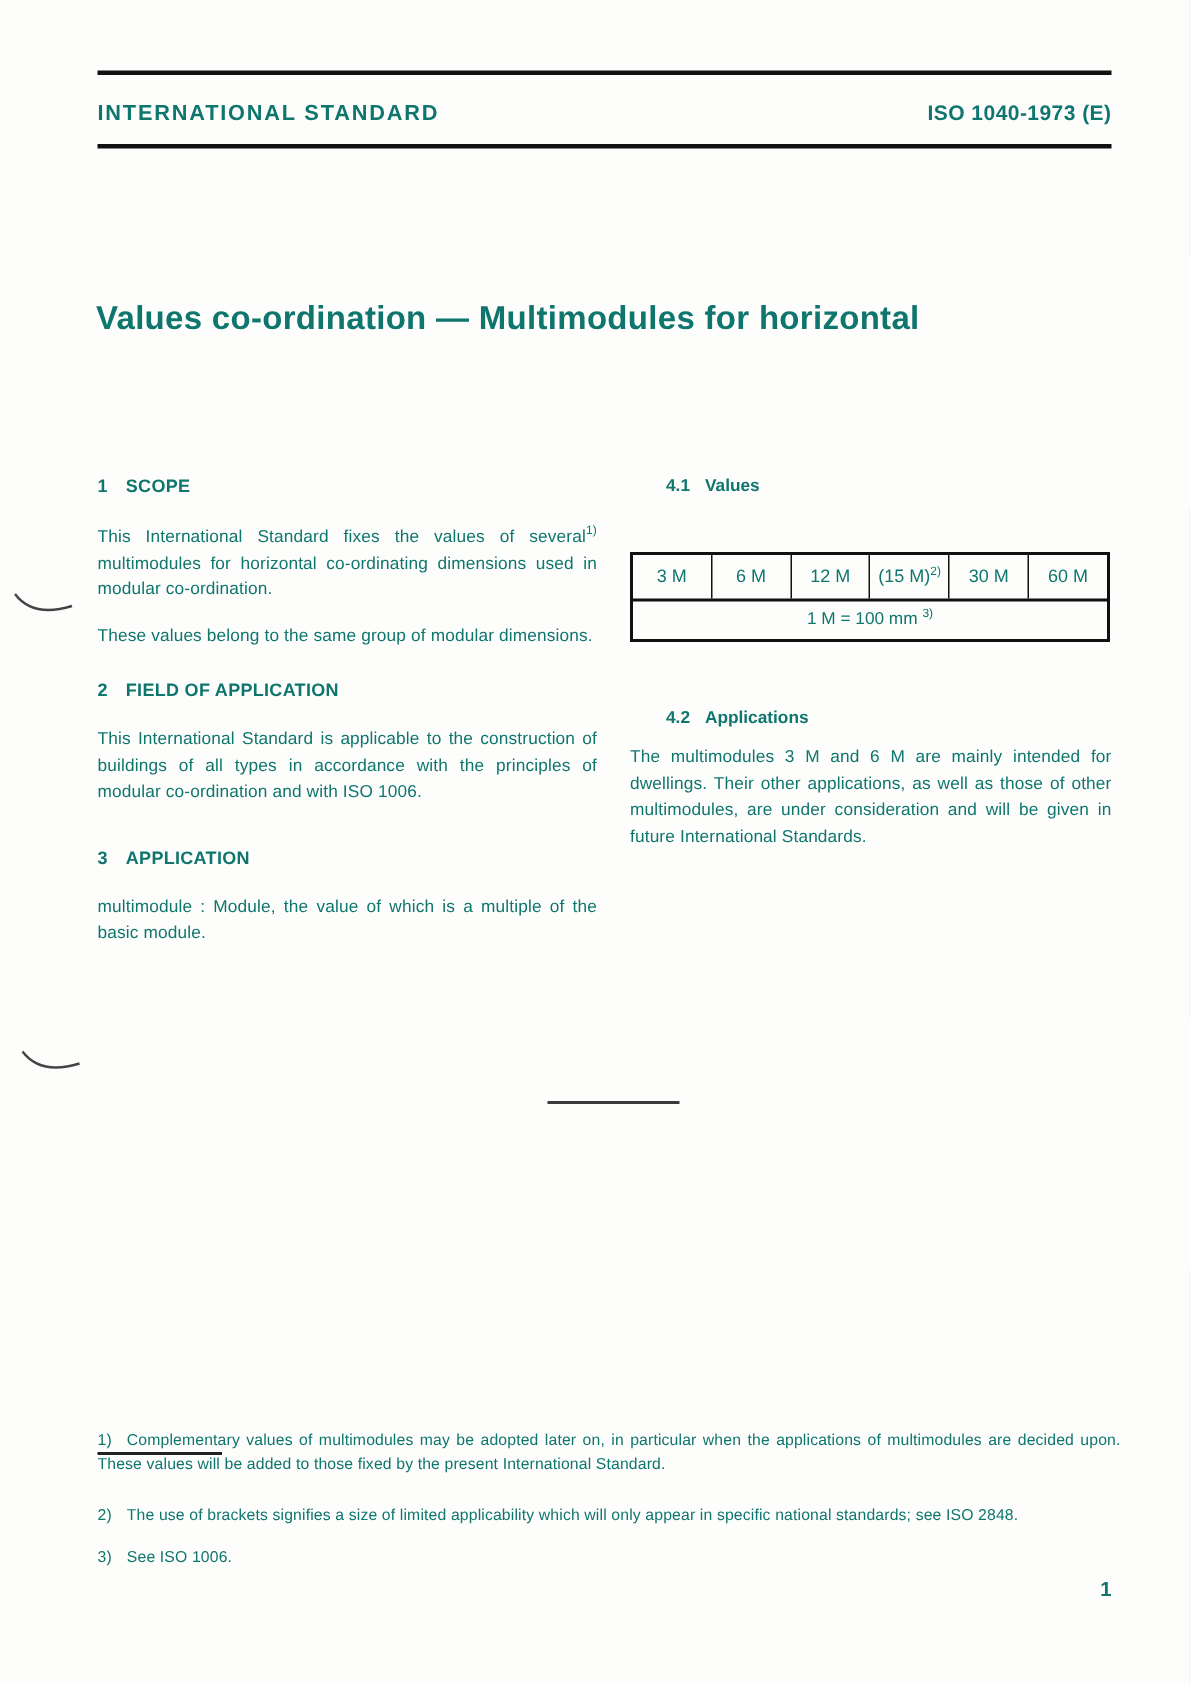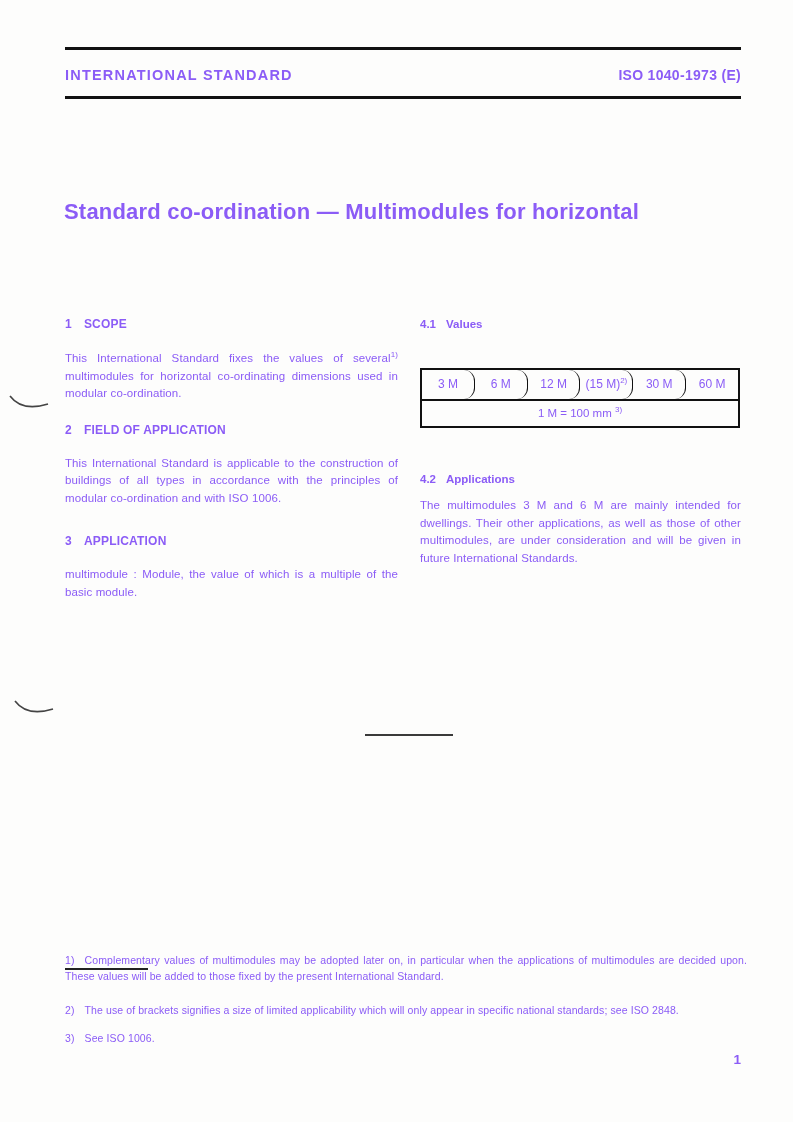--- a/index.html
+++ b/index.html
@@ -4,21 +4,21 @@
 <style>
   * { margin: 0; padding: 0; box-sizing: border-box; }
   html, body { background: #e8e8e8; }
   body { font-family: "Liberation Sans", sans-serif; }
   .page {
     position: relative;
     width: 793px;
     height: 1122px;
     margin: 0 auto;
     background: #fdfdfc;
-    color: #8b5cf6;
+    color: #0f766e;
     overflow: hidden;
   }
   
   .rule-thick {
     position: absolute;
     left: 65px;
     width: 676px;
     height: 3px;
     background: #111;
   }
@@ -63,21 +63,21 @@
   .sec-heading {
     font-size: 12px;
     font-weight: bold;
     letter-spacing: 0.2px;
   }
   .sec-heading .sec-num { display: inline-block; margin-right: 12px; }
   .sub-heading {
     font-size: 11.5px;
     font-weight: bold;
   }
-  .sub-heading .sec-num { display: inline-block; margin-right: 10px; }
+  .sub-heading .sec-num { display: inline-block; margin-right: 10px; margin-left: 24px; }
   .body-para {
     font-size: 11.5px;
     line-height: 17.5px;
     text-align: justify;
     letter-spacing: 0.1px;
   }
   .body-para sup { font-size: 8px; line-height: 0; }
   .lead-bold { font-weight: normal; }
   .scope-h { margin-top: 20px; }
   .scope-p1 { margin-top: 19px; }
@@ -100,21 +100,20 @@
     display: flex;
     border-bottom: 2px solid #111;
   }
   .values-cell {
     flex: 1;
     border-right: 1.5px solid #111;
     text-align: center;
     font-size: 12px;
     padding: 7px 0 8px 0;
     white-space: nowrap;
-    border-radius: 11px;
   }
   .values-cell:last-child { border-right: none; }
   .values-cell sup { font-size: 8px; line-height: 0; }
   .values-footer {
     text-align: center;
     font-size: 11.5px;
     padding: 6px 0 7px 0;
   }
   .values-footer sup { font-size: 8px; line-height: 0; }
   
@@ -172,28 +171,29 @@
 <div class="page">
 
   <div class="rule-thick rule-top"></div>
   <div class="header-row">
     <span class="header-left">INTERNATIONAL STANDARD</span>
     <span class="header-right">ISO 1040-1973 (E)</span>
   </div>
   <div class="rule-thick rule-bottom"></div>
 
   <div class="doc-title">
-    <div>Standard co-ordination — Multimodules for horizontal</div>
+    <div>Values co-ordination — Multimodules for horizontal</div>
   </div>
 
   <div class="col col-left">
     <div class="sec-heading scope-h">
       <span class="sec-num">1</span><span>SCOPE</span>
     </div>
     <p class="body-para scope-p1"><span>This International Standard fixes the values of several</span><sup>1)</sup><span> multimodules for horizontal co-ordinating dimensions used in modular co-ordination.</span></p>
+    <p class="body-para scope-p2">These values belong to the same group of modular dimensions.</p>
 
     <div class="sec-heading field-h">
       <span class="sec-num">2</span><span>FIELD OF APPLICATION</span>
     </div>
     <p class="body-para field-p">This International Standard is applicable to the construction of buildings of all types in accordance with the principles of modular co-ordination and with ISO 1006.</p>
 
     <div class="sec-heading def-h">
       <span class="sec-num">3</span><span>APPLICATION</span>
     </div>
     <p class="body-para def-p"><span class="lead-bold">multimodule</span><span> : Module, the value of which is a multiple of the basic module.</span></p>

